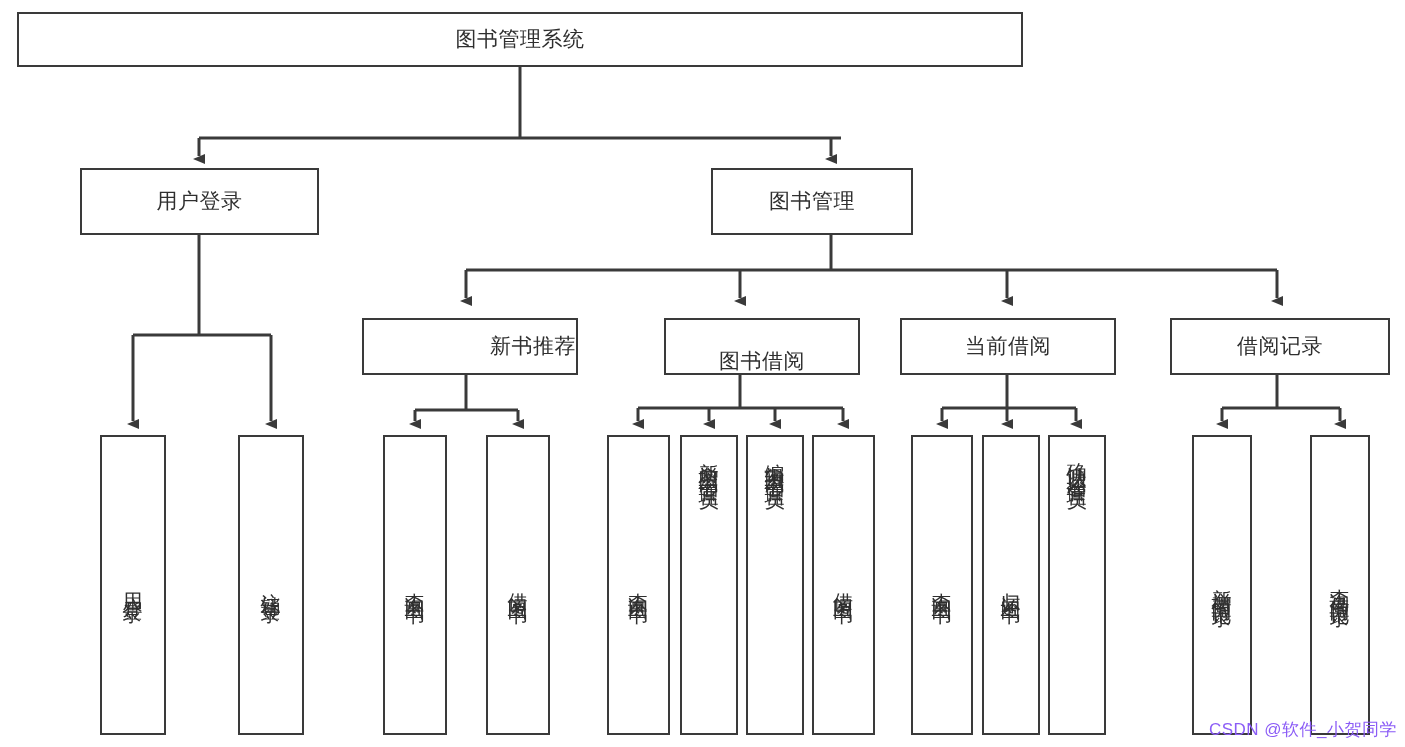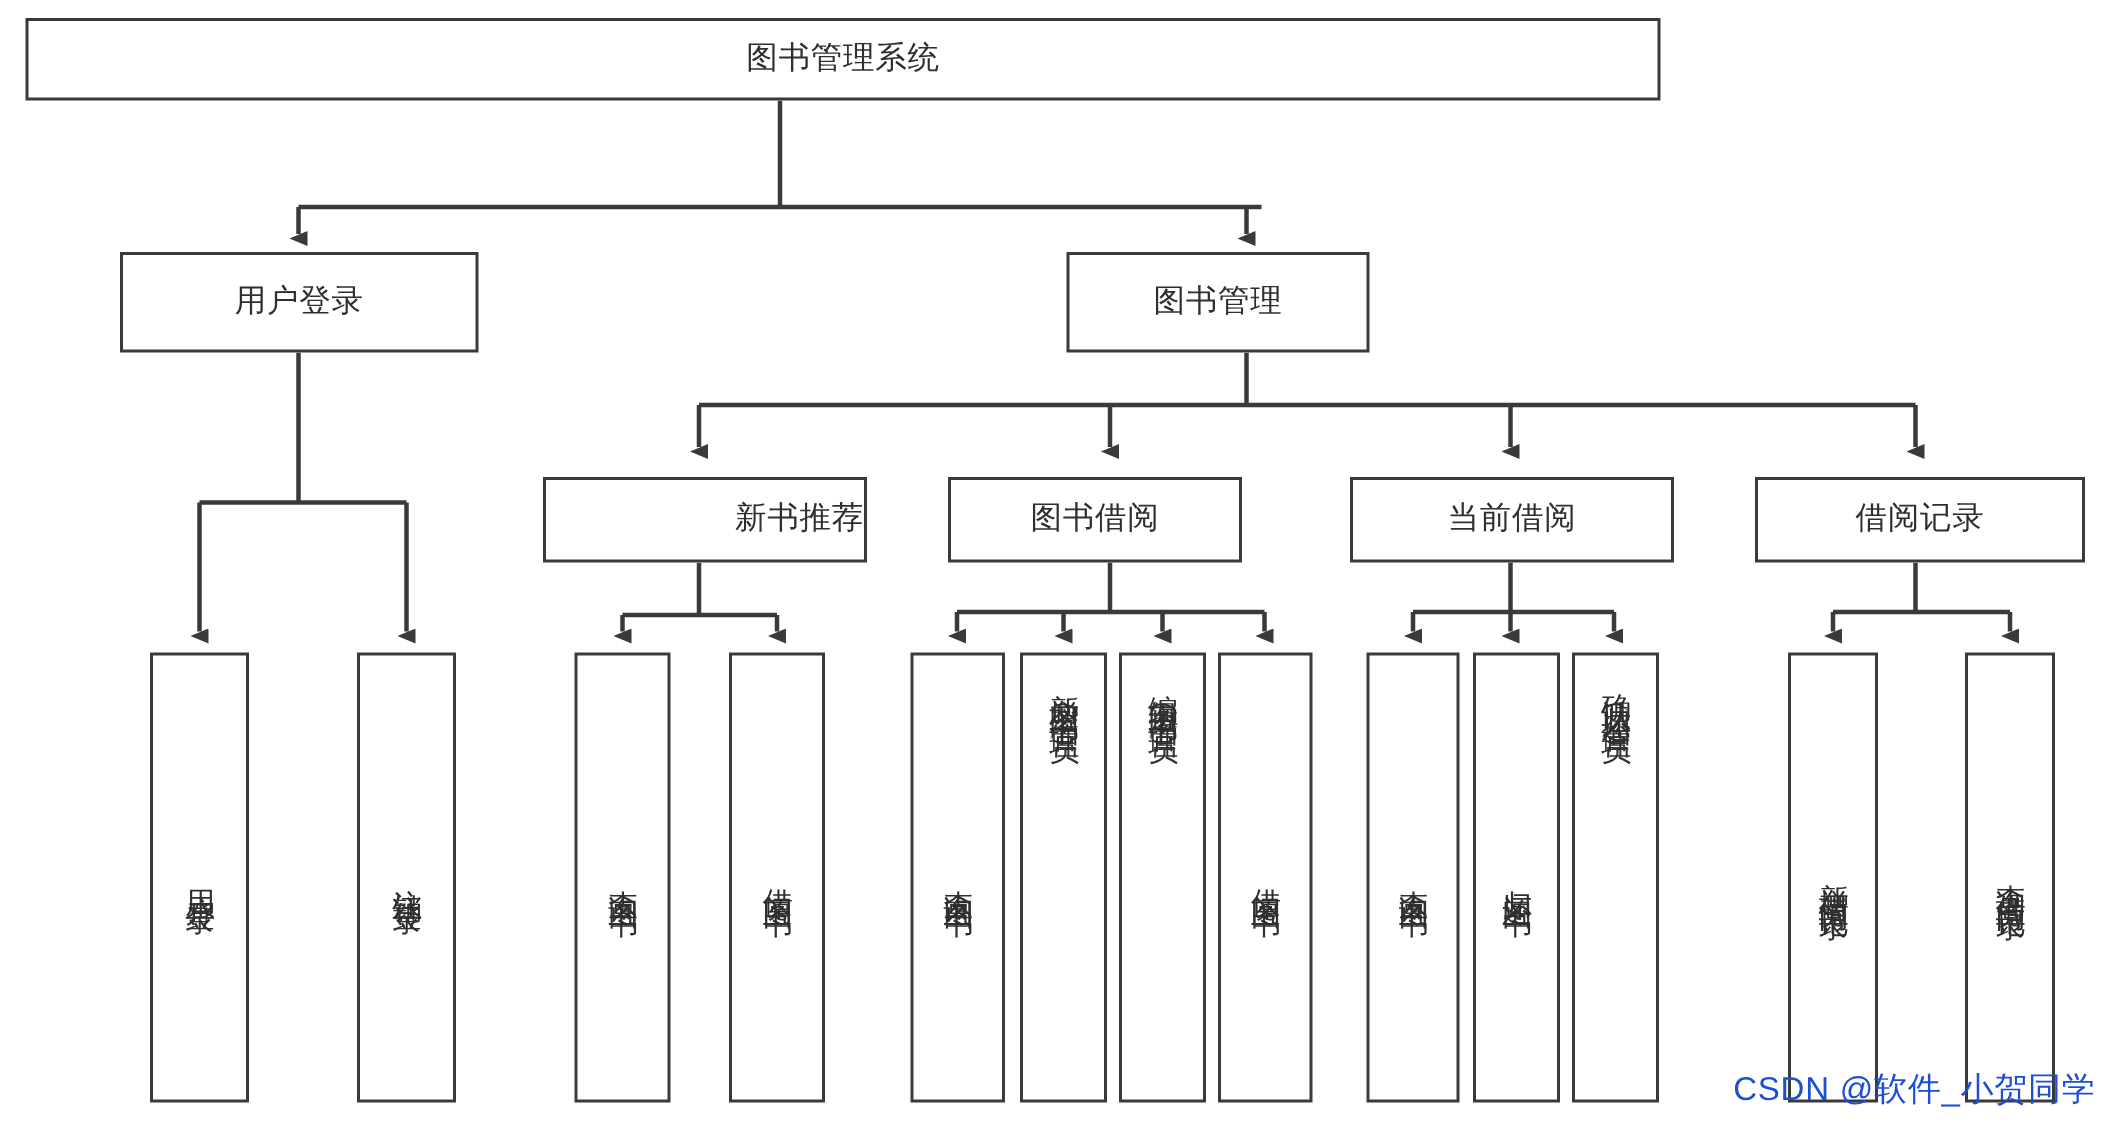--- a/index.html
+++ b/index.html
@@ -53,22 +53,22 @@
     text-align: start;
   }
   .node.leaf.centered {
     align-items: center;
     padding-top: 0;
   }
   #watermark {
     position: absolute;
     right: 8px;
     bottom: 6px;
-    font-size: 22px;
-    color: #1d4ed8;
+    font-size: 17px;
+    color: #8b5cf6;
     letter-spacing: 0.5px;
     user-select: none;
     white-space: nowrap;
   }
 </style>
 </head>
 <body>
 
 <div id="canvas">
 
@@ -115,35 +115,35 @@
       <path d="M1007,408 L1007,421" marker-end="url(#arrow)"></path>
       <path d="M1076,408 L1076,421" marker-end="url(#arrow)"></path>
 
       <path d="M1277,375 L1277,408"></path>
       <path d="M1222,408 L1340,408"></path>
       <path d="M1222,408 L1222,421" marker-end="url(#arrow)"></path>
       <path d="M1340,408 L1340,421" marker-end="url(#arrow)"></path>
     </g>
   </svg>
 
-  <div class="node" style="left:17px; top:12px; width:1090px; height:55px;">
+  <div class="node" style="left:17px; top:12px; width:1006px; height:55px;">
     <span class="node-label">图书管理系统</span>
   </div>
 
   <div class="node" style="left:80px; top:168px; width:239px; height:67px;">
     <span class="node-label">用户登录</span>
   </div>
   <div class="node" style="left:711px; top:168px; width:202px; height:67px;">
     <span class="node-label">图书管理</span>
   </div>
 
   <div class="node" style="left:362px; top:318px; width:216px; height:57px;justify-content:flex-end;">
     <span class="node-label">新书推荐</span>
   </div>
-  <div class="node" style="left:632px; top:318px; width:196px; height:57px;">
+  <div class="node" style="left:664px; top:318px; width:196px; height:57px;align-items:flex-end;">
     <span class="node-label">图书借阅</span>
   </div>
   <div class="node" style="left:900px; top:318px; width:216px; height:57px;">
     <span class="node-label">当前借阅</span>
   </div>
   <div class="node" style="left:1170px; top:318px; width:220px; height:57px;">
     <span class="node-label">借阅记录</span>
   </div>
 
   <div class="node leaf centered" style="left:100px; top:435px; width:66px; height:300px;">

